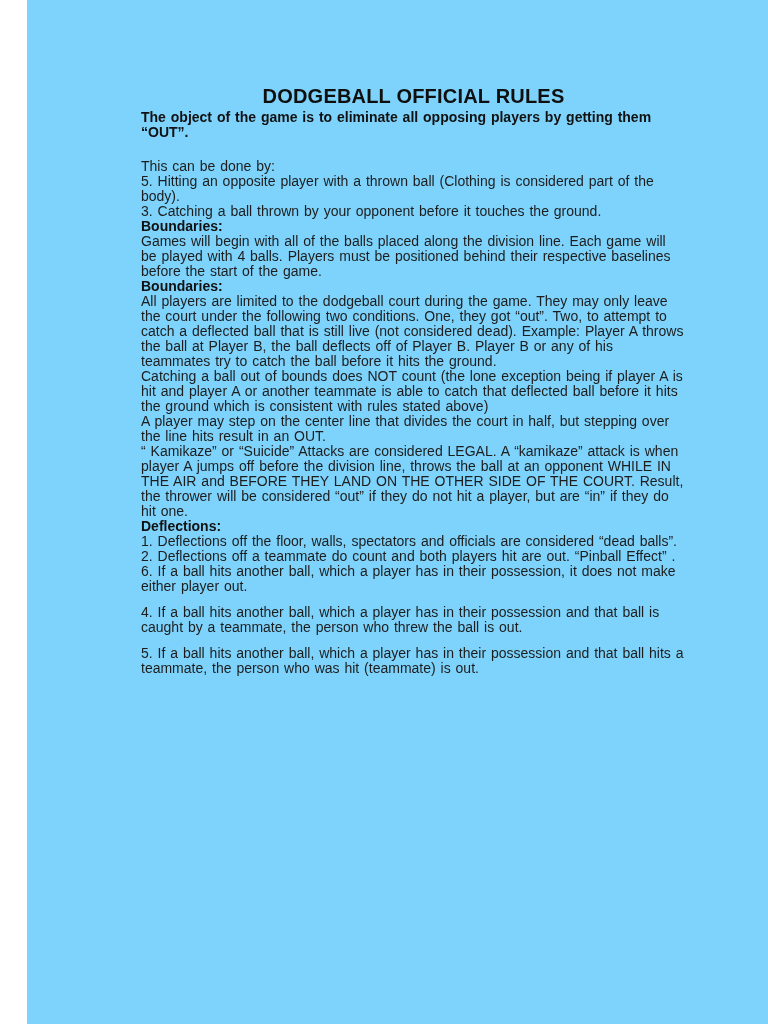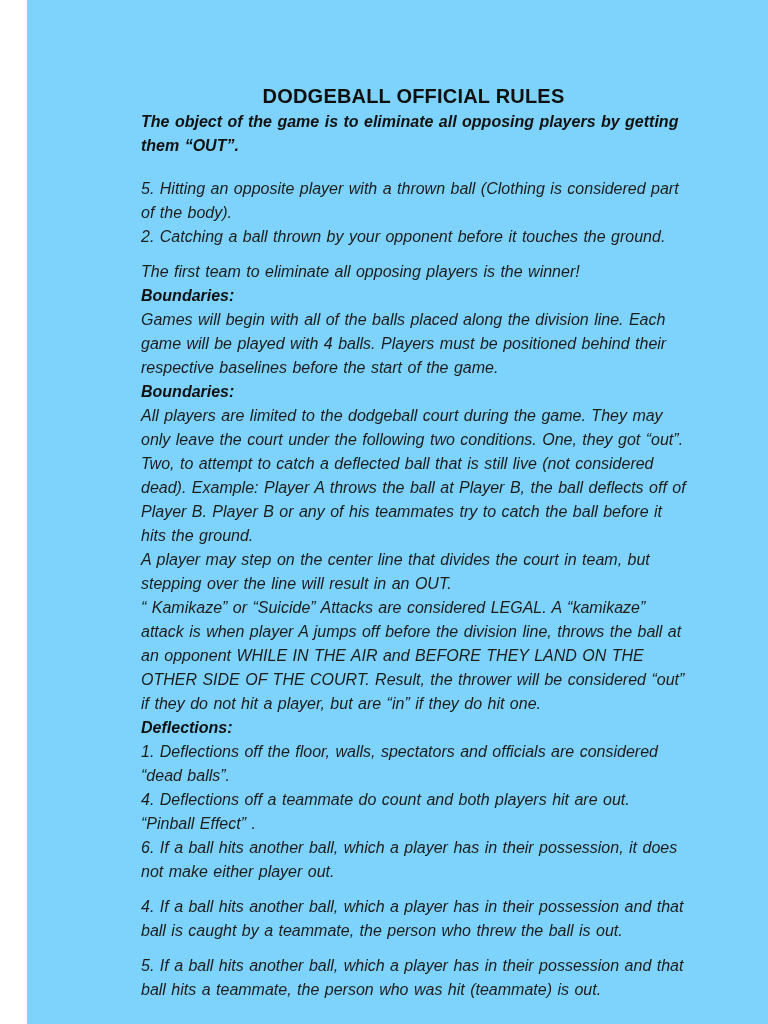--- a/index.html
+++ b/index.html
@@ -27,24 +27,23 @@
     margin: 0 0 2px 0;
     font-size: 20px;
     line-height: 24px;
     font-weight: 700;
     text-align: center;
     color: #0f0f0f;
     letter-spacing: 0.2px;
   }
   .doc-body p {
     margin: 0;
-    font-size: 16px;
-    line-height: 24px;
+    font-size: 14px;
+    line-height: 15px;
     word-spacing: 1px;
-    font-style: italic;
   }
   .doc-body p.lead {
     font-weight: 700;
     color: #111111;
     margin-bottom: 19px;
   }
   .doc-body p.heading {
     font-weight: 700;
     color: #111111;
   }
@@ -53,29 +52,30 @@
   }
 </style>
 </head>
 <body>
 
 <div class="page">
   <div class="doc-body">
     <h1 class="doc-title">DODGEBALL OFFICIAL RULES</h1>
 
   <p class="lead">The object of the game is to eliminate all opposing players by getting them “OUT”.</p>
+      <p class="body">This can be done by:</p>
       <p class="body">5. Hitting an opposite player with a thrown ball (Clothing is considered part of the body).</p>
-      <p class="body">2. Catching a ball thrown by your opponent before it touches the ground.</p>
-      <p class="body gap">The first team to eliminate all opposing players is the winner!</p>
+      <p class="body">3. Catching a ball thrown by your opponent before it touches the ground.</p>
       <p class="heading">Boundaries:</p>
       <p class="body">Games will begin with all of the balls placed along the division line. Each game will be played with 4 balls. Players must be positioned behind their respective baselines before the start of the game.</p>
       <p class="heading">Boundaries:</p>
       <p class="body">All players are limited to the dodgeball court during the game. They may only leave the court under the following two conditions. One, they got “out”. Two, to attempt to catch a deflected ball that is still live (not considered dead). Example: Player A throws the ball at Player B, the ball deflects off of Player B. Player B or any of his teammates try to catch the ball before it hits the ground.</p>
-      <p class="body">A player may step on the center line that divides the court in team, but stepping over the line will result in an OUT.</p>
+      <p class="body">Catching a ball out of bounds does NOT count (the lone exception being if player A is hit and player A or another teammate is able to catch that deflected ball before it hits the ground which is consistent with rules stated above)</p>
+      <p class="body">A player may step on the center line that divides the court in half, but stepping over the line hits result in an OUT.</p>
       <p class="body">“ Kamikaze” or “Suicide” Attacks are considered LEGAL. A “kamikaze” attack is when player A jumps off before the division line, throws the ball at an opponent WHILE IN THE AIR and BEFORE THEY LAND ON THE OTHER SIDE OF THE COURT. Result, the thrower will be considered “out” if they do not hit a player, but are “in” if they do hit one.</p>
       <p class="heading">Deflections:</p>
       <p class="body">1. Deflections off the floor, walls, spectators and officials are considered “dead balls”.</p>
-      <p class="body">4. Deflections off a teammate do count and both players hit are out. “Pinball Effect” .</p>
+      <p class="body">2. Deflections off a teammate do count and both players hit are out. “Pinball Effect” .</p>
       <p class="body">6. If a ball hits another ball, which a player has in their possession, it does not make either player out.</p>
       <p class="body gap">4. If a ball hits another ball, which a player has in their possession and that ball is caught by a teammate, the person who threw the ball is out.</p>
       <p class="body gap">5. If a ball hits another ball, which a player has in their possession and that ball hits a teammate, the person who was hit (teammate) is out.</p>
     </div>
 </div>
 
 </body></html>

